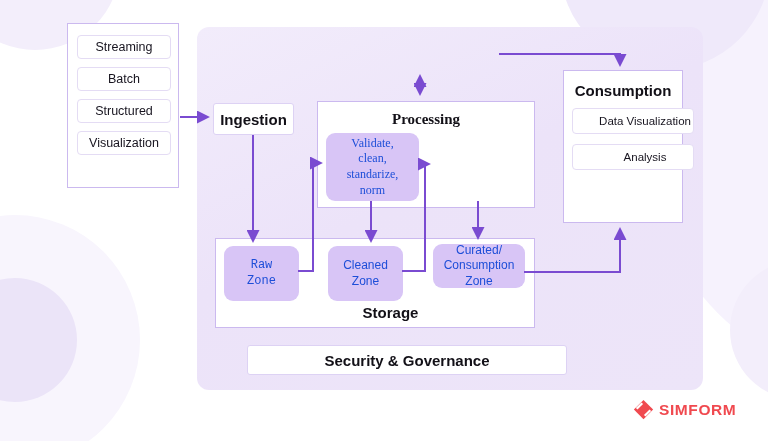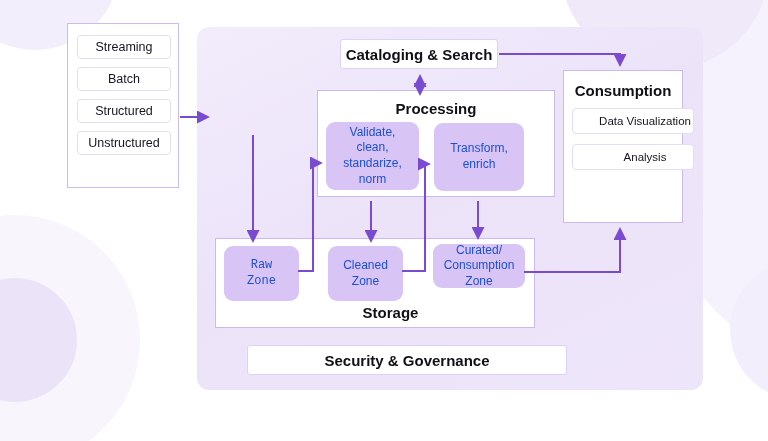--- a/index.html
+++ b/index.html
@@ -40,21 +40,21 @@
   .ds-item{position:absolute;left:9px;width:94px;height:24px;}
   .ds-title{position:absolute;left:0;right:0;top:136px;}
 
   
   .ingestion{left:213px;top:103px;width:81px;height:32px;border-radius:3px;}
   .cataloging{left:340px;top:39px;width:158px;height:30px;border-radius:3px;}
   .security{left:215px;top:345px;width:320px;height:30px;border-radius:3px;margin-left:32px;}
   .wbox.hdrbox{border-color:#ddd2f4;}
 
   
-  .processing{left:317px;top:90px;width:238px;height:107px;}
+  .processing{left:317px;top:101px;width:218px;height:107px;font-family:Liberation Serif, serif;}
   .proc-title{position:absolute;left:0;right:0;top:9px;}
   .p-validate{position:absolute;left:8px;top:31px;width:93px;height:68px;}
   .p-transform{position:absolute;left:116px;top:32px;width:90px;height:68px;}
 
   
   .storage{left:215px;top:238px;width:320px;height:90px;}
   .z-raw{position:absolute;left:8px;top:7px;width:75px;height:55px;font-family:Liberation Mono, monospace;}
   .z-cleaned{position:absolute;left:112px;top:7px;width:75px;height:55px;}
   .z-curated{position:absolute;left:217px;top:5px;width:92px;height:44px;}
   .storage-title{position:absolute;left:0;right:0;top:65px;margin-left:31px;}
@@ -92,37 +92,35 @@
     <div class="ds-item wbox sub" style="top:11px">
         <span>Streaming</span>
       </div>
     <div class="ds-item wbox sub" style="top:43px">
         <span>Batch</span>
       </div>
     <div class="ds-item wbox sub" style="top:75px">
         <span>Structured</span>
       </div>
     <div class="ds-item wbox sub" style="top:107px">
-        <span>Unstructured</span>
+        <span>Visualization</span>
       </div>
   </div>
 
+  <div class="abs wbox hdrbox ingestion">
+    <span class="hdr">Ingestion</span>
+  </div>
 
-  <div class="abs wbox hdrbox cataloging">
-    <span class="hdr">Cataloging &amp; Search</span>
-  </div>
 
   <div class="abs container processing">
     <div class="proc-title hdr">Processing</div>
     <div class="pbox p-validate">Validate,
 clean,
 standarize,
 norm</div>
-    <div class="pbox p-transform">Transform,
-enrich</div>
   </div>
 
   <div class="abs container storage">
     <div class="pbox z-raw">Raw
 Zone</div>
     <div class="pbox z-cleaned">Cleaned
 Zone</div>
     <div class="pbox z-curated">Curated/
 Consumption
 Zone</div>
@@ -153,14 +151,22 @@
     <path class="arrow" d="M499 54 H620 V65" marker-end="url(#ah)"></path>
     <path class="arrow" d="M420 76 V94" marker-start="url(#ah)" marker-end="url(#ah)"></path>
     <path class="arrow" d="M253 135 V241" marker-end="url(#ah)"></path>
     <path class="arrow" d="M298 271 H313 V163 H321" marker-end="url(#ah)"></path>
     <path class="arrow" d="M371 201 V241" marker-end="url(#ah)"></path>
     <path class="arrow" d="M402 271 H425 V164 H429" marker-end="url(#ah)"></path>
     <path class="arrow" d="M478 201 V238" marker-end="url(#ah)"></path>
     <path class="arrow" d="M524 272 H620 V229" marker-end="url(#ah)"></path>
   </svg>
 
+  <div class="abs logo">
+    <svg viewBox="0 0 24 24" width="21" height="21">
+      <path d="M12 1 L23 12 L12 23 L1 12 Z" fill="#f0494f"></path>
+      <path d="M4.2 11.2 L10.6 4.8" stroke="#ffffff" stroke-width="2.6" fill="none"></path>
+      <path d="M13.4 19.2 L19.8 12.8" stroke="#ffffff" stroke-width="2.6" fill="none"></path>
+    </svg>
+    <span class="logo-text">SIMFORM</span>
+  </div>
 
 </div>
 
 </body></html>

